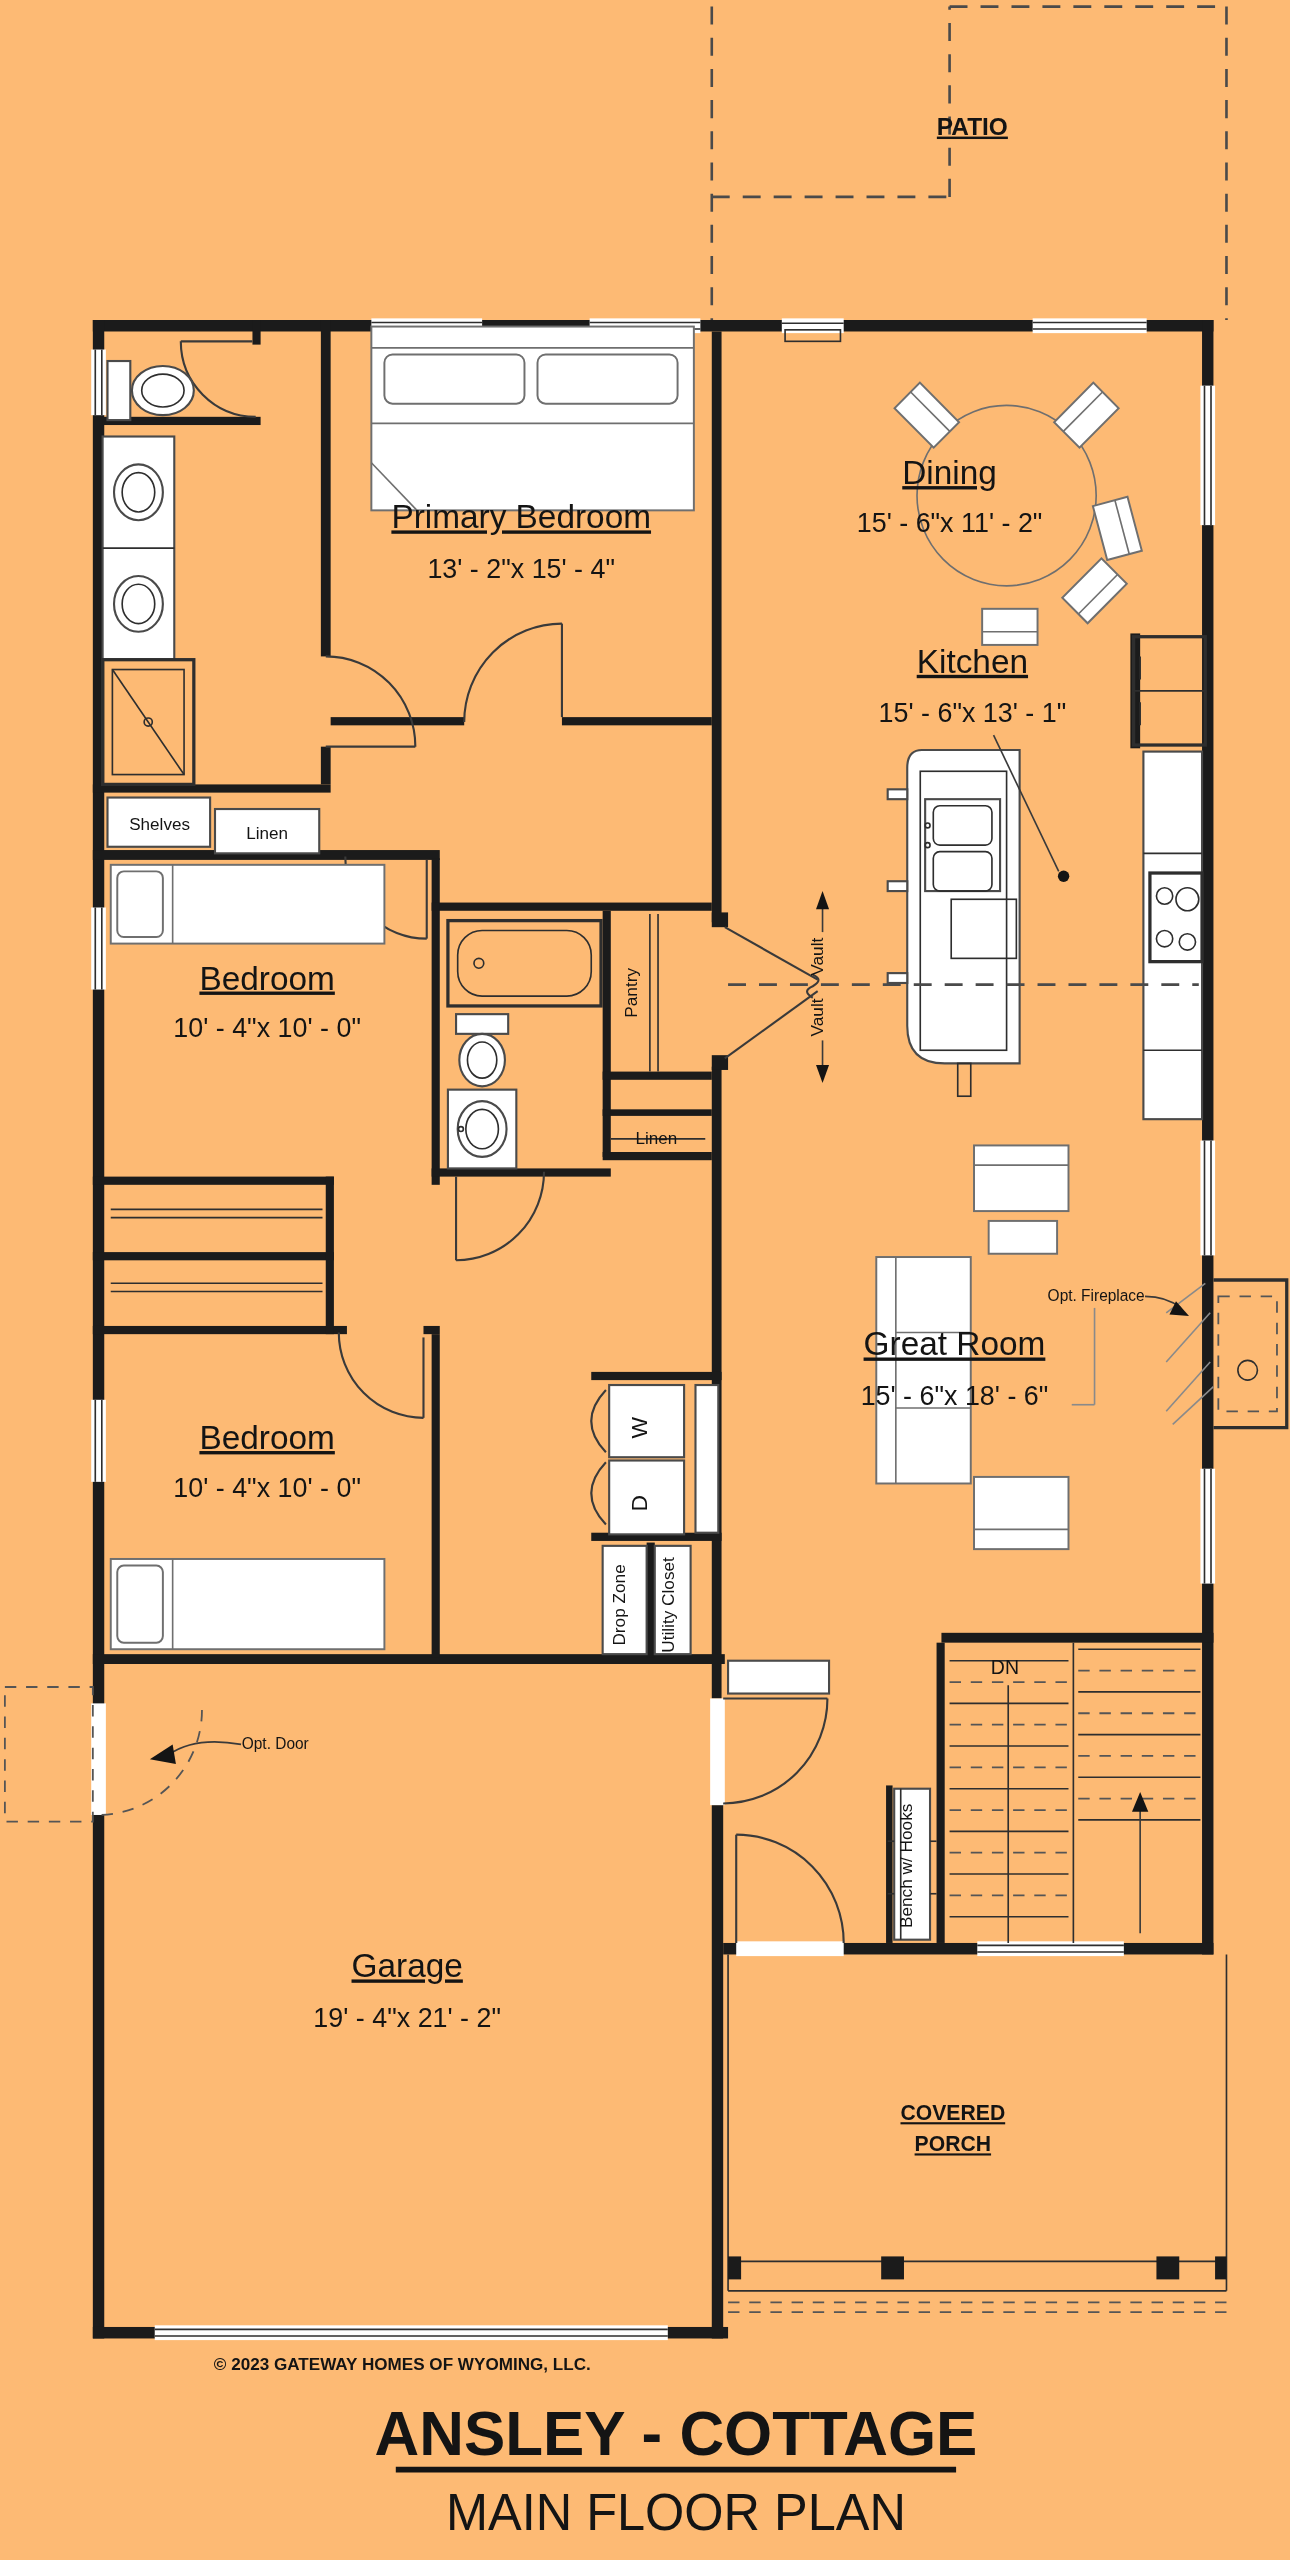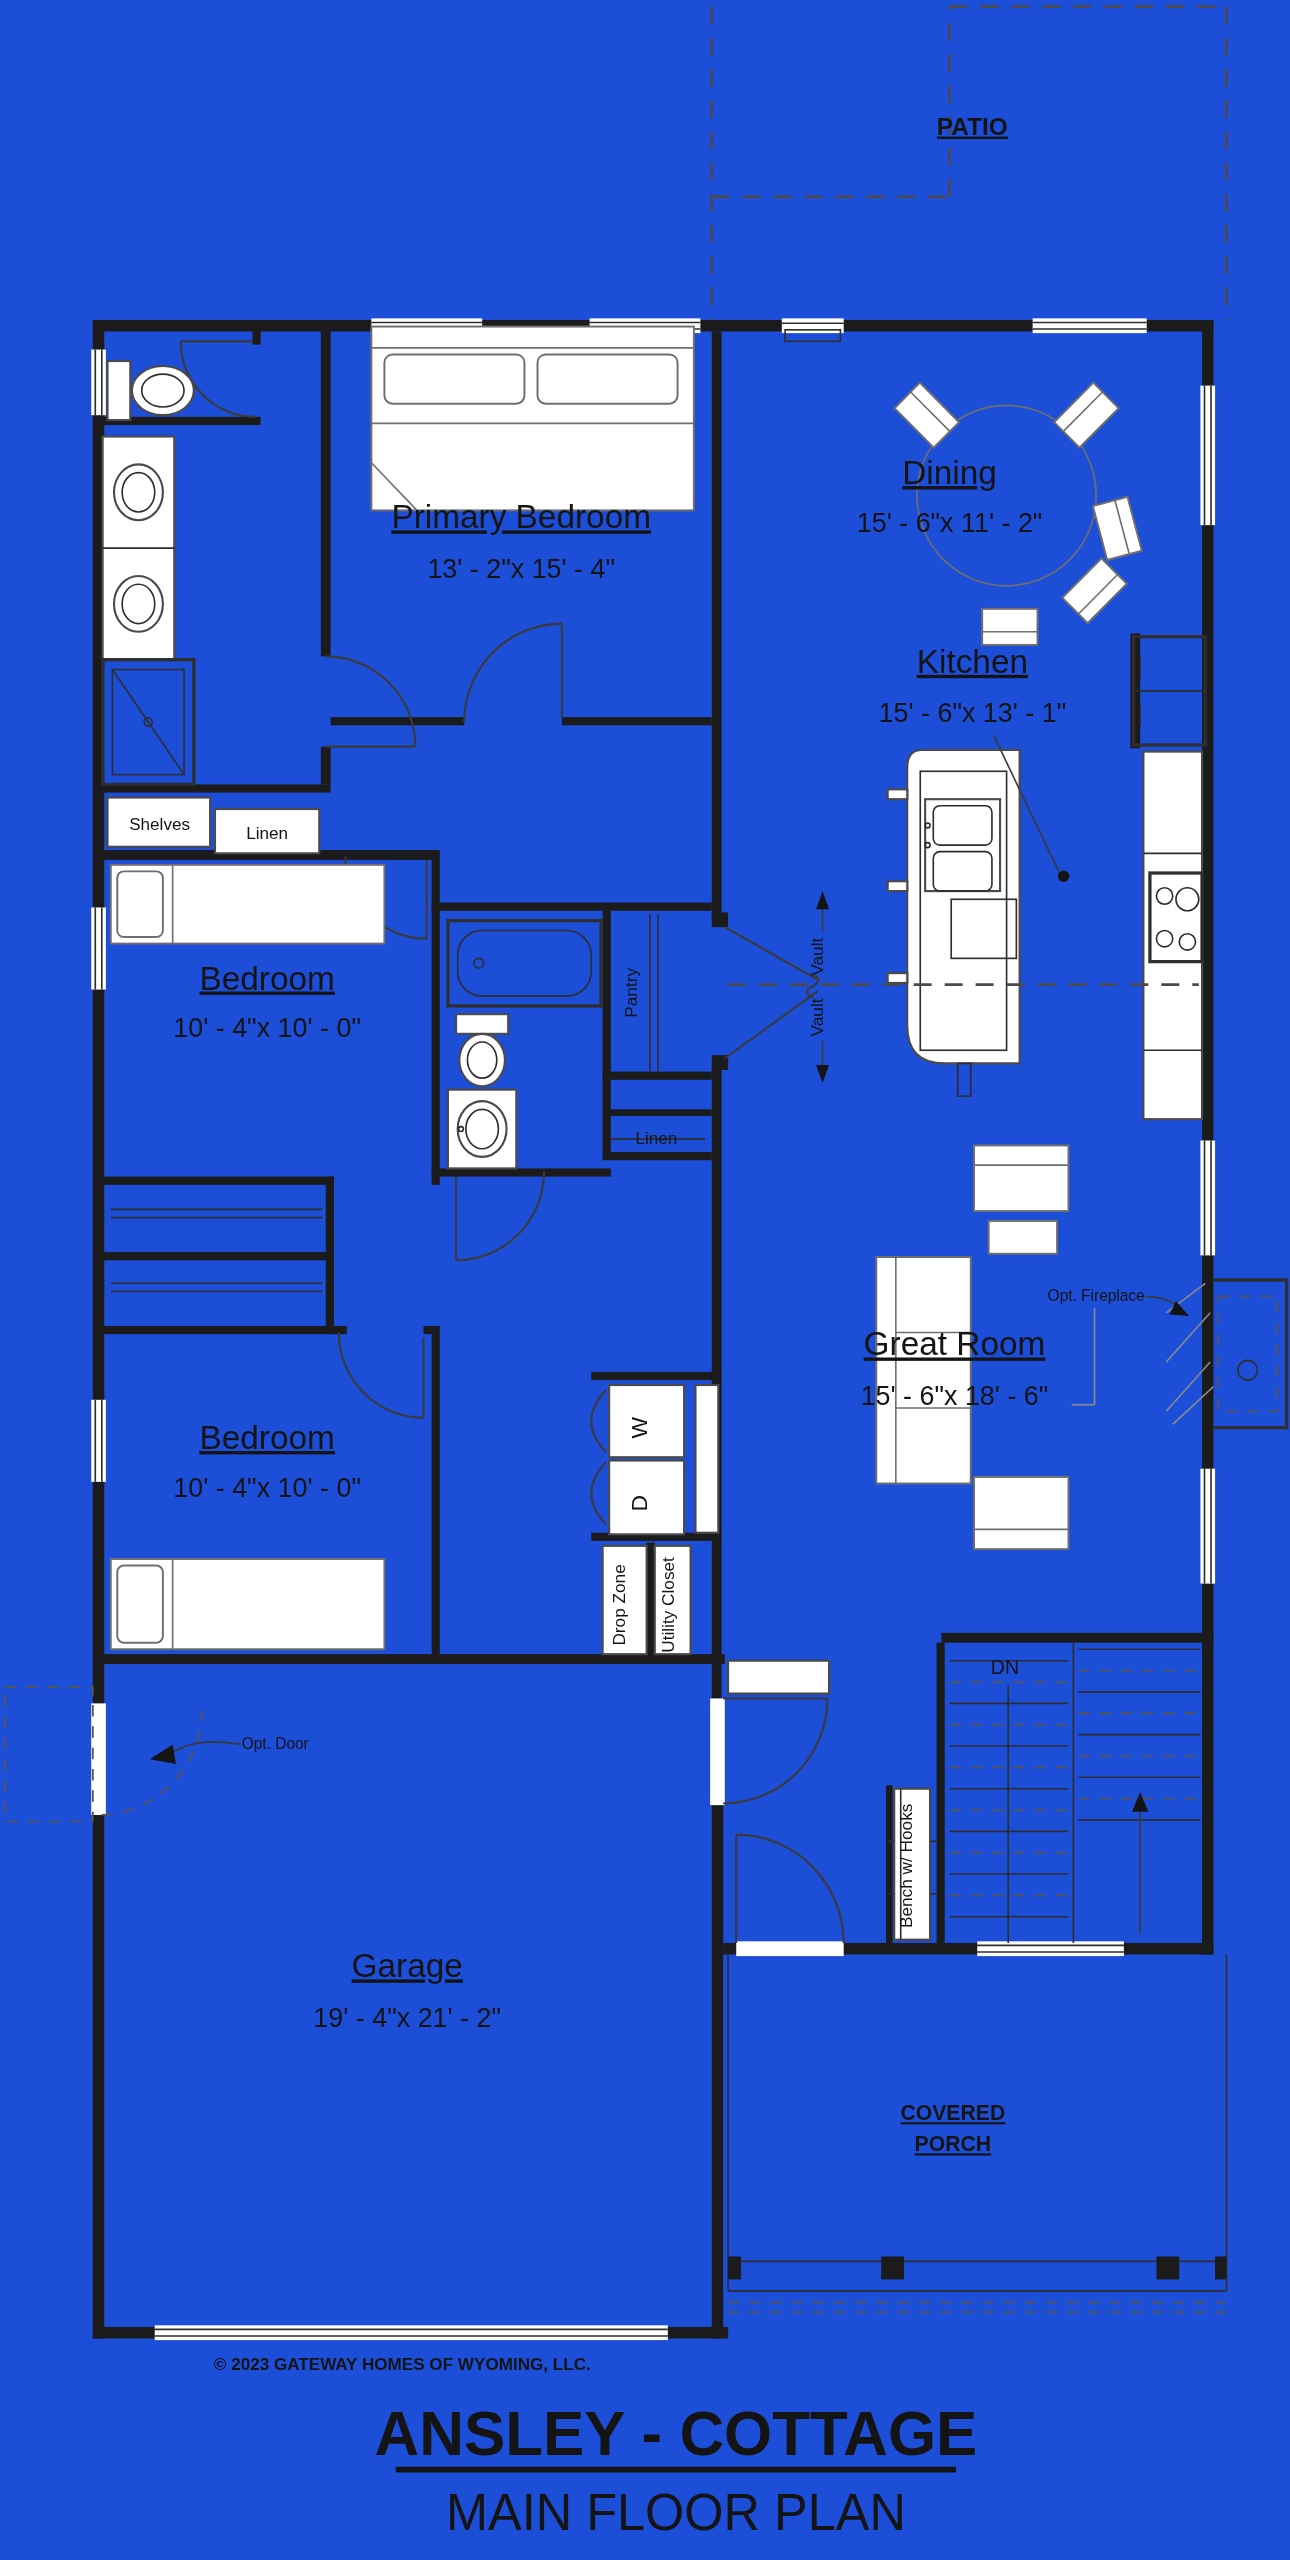--- a/index.html
+++ b/index.html
@@ -1,16 +1,16 @@
 <!DOCTYPE html>
 <html><head>
 <meta charset="utf-8">
 <style>
   html,body{margin:0;padding:0;background:#ffffff;}
-  .sheet{position:relative;width:1290px;height:2560px;background:#1d4ed8;overflow:hidden;}
+  .sheet{position:relative;width:1290px;height:2560px;background:#fdba74;overflow:hidden;}
   svg text{font-family:"Liberation Sans","DejaVu Sans",sans-serif;fill:#141414;}
   .rname{font-size:20.5px;text-decoration:underline;}
   .rdim{font-size:16.5px;}
   .sm{font-size:10.5px;}
   .tiny{font-size:9.5px;}
   .dn{font-size:12px;}
   .wd{font-size:14px;}
   .boldu{font-weight:bold;text-decoration:underline;}
   .patio{font-size:15px;}
   .porchtxt{font-size:13px;}

